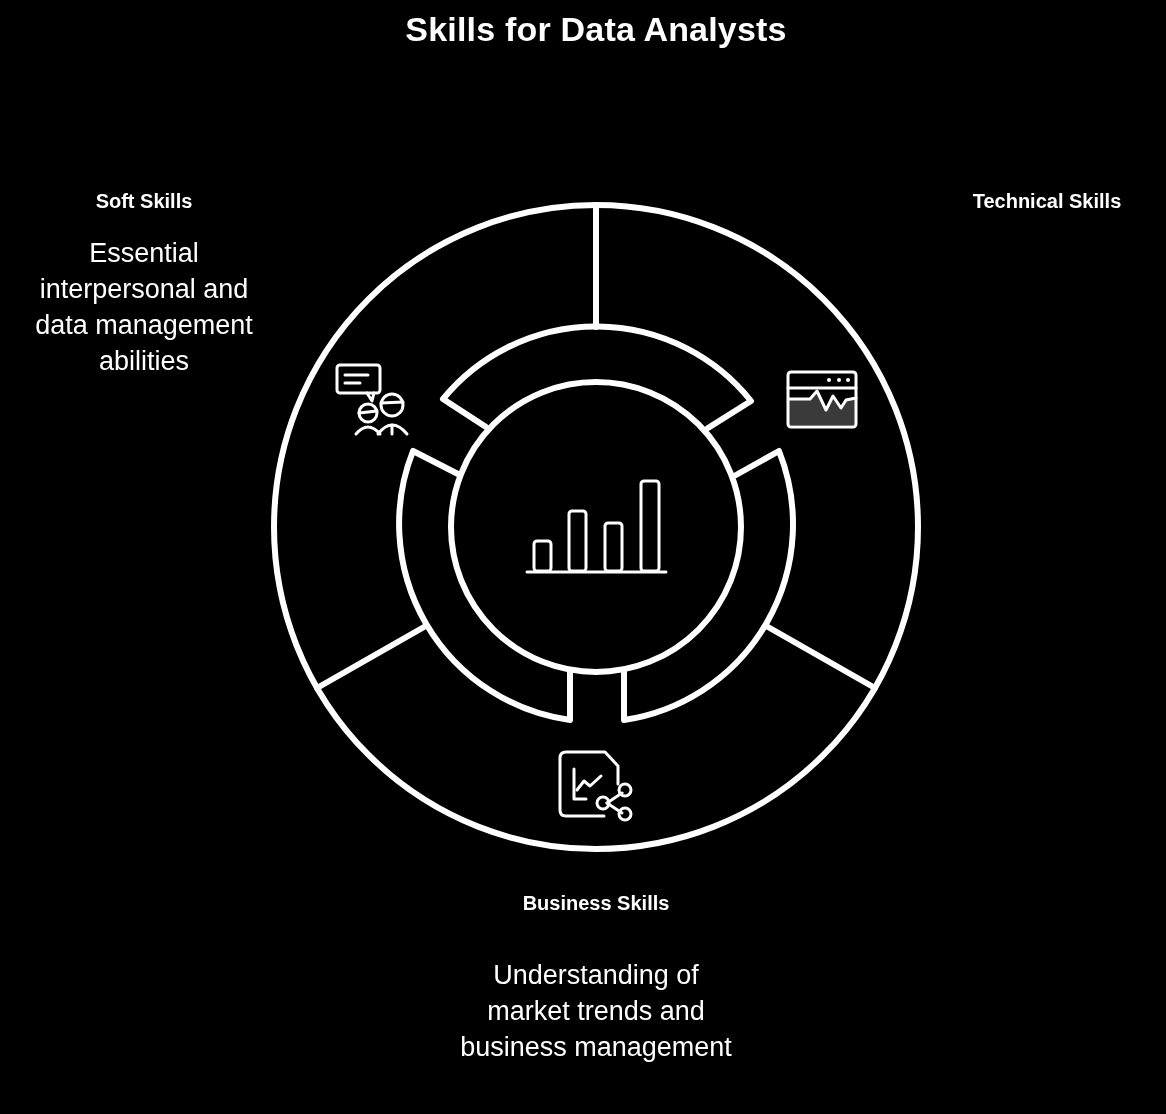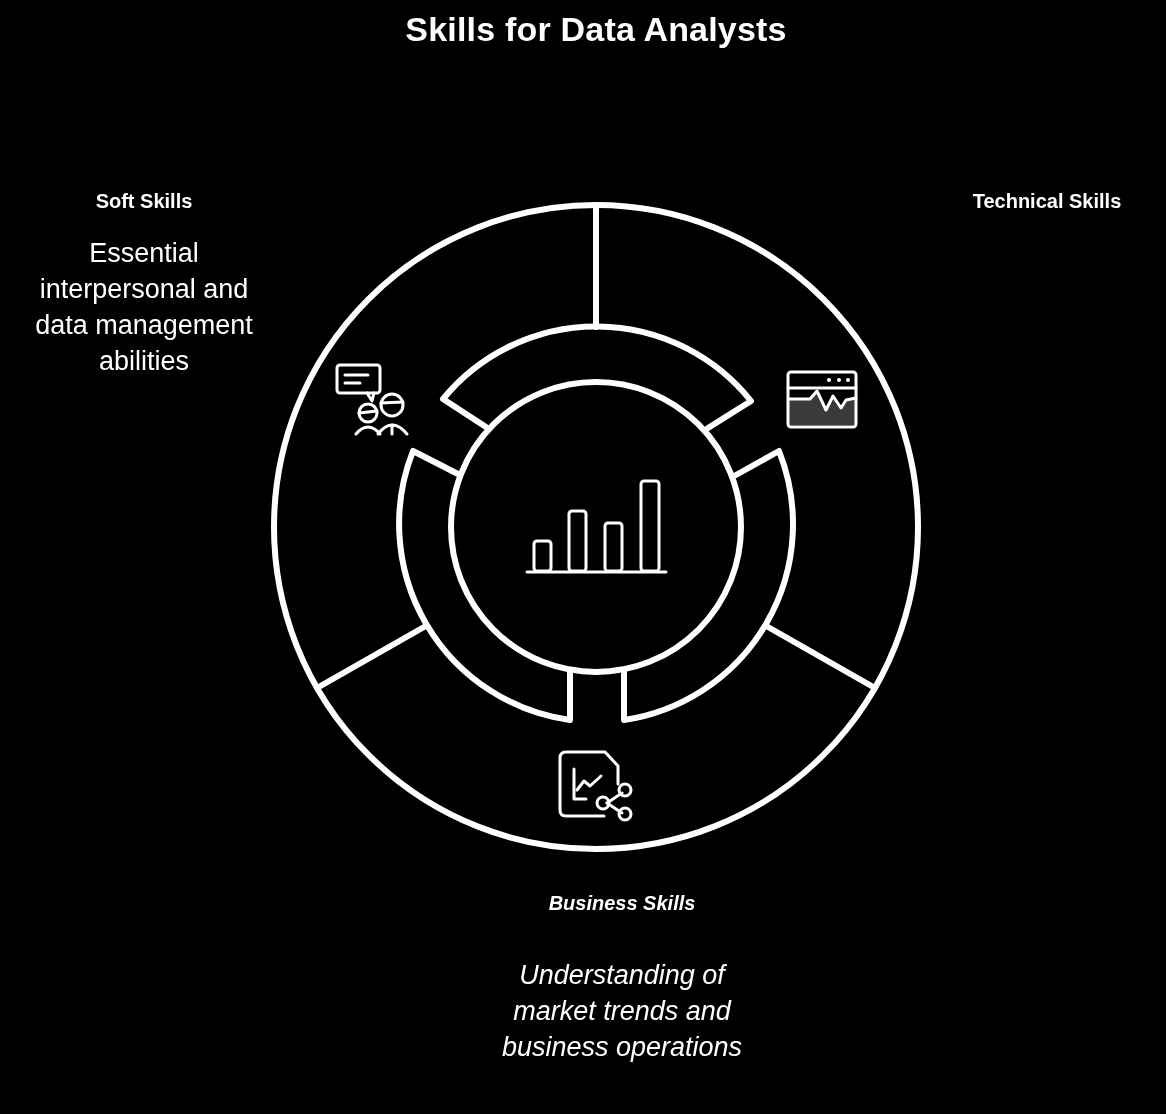--- a/index.html
+++ b/index.html
@@ -5,21 +5,21 @@
   html, body { margin:0; padding:0; background:#000; }
   body { width:1166px; height:1114px; position:relative; overflow:hidden;
          font-family:"Liberation Sans", sans-serif; color:#fff; }
   .title { position:absolute; left:0; width:1192px; top:10px; text-align:center;
            font-size:34px; font-weight:bold; letter-spacing:0.2px; }
   .block { position:absolute; text-align:center; }
   .block .h { font-size:20px; font-weight:bold; line-height:32px; }
   .block .d { font-size:27px; line-height:36px; margin-top:18px; }
   #soft { left:20px; width:248px; top:185px; }
   #tech { left:928px; width:238px; top:185px; }
-  #biz  { left:486px; width:272px; top:887px;font-style:italic; }
+  #biz  { left:460px; width:272px; top:887px; }
   #biz .d { margin-top:38px; }
   svg.diagram { position:absolute; left:0; top:0; }
   .stroke { fill:none; stroke:#fff; stroke-width:6; stroke-linejoin:round; stroke-linecap:round; }
   .icon-stroke { fill:none; stroke:#fff; stroke-width:3; stroke-linecap:round; stroke-linejoin:round; }
 </style>
 </head>
 <body>
 
 <div class="title">Skills for Data Analysts</div>
 
@@ -87,14 +87,14 @@
   <div class="h">Soft Skills</div>
   <div class="d">Essential interpersonal and data management abilities</div>
 </div>
 
 <div class="block" id="tech">
   <div class="h">Technical Skills</div>
 </div>
 
 <div class="block" id="biz">
   <div class="h">Business Skills</div>
-  <div class="d">Understanding of market trends and business operations</div>
+  <div class="d">Understanding of market trends and business management</div>
 </div>
 
 </body></html>

